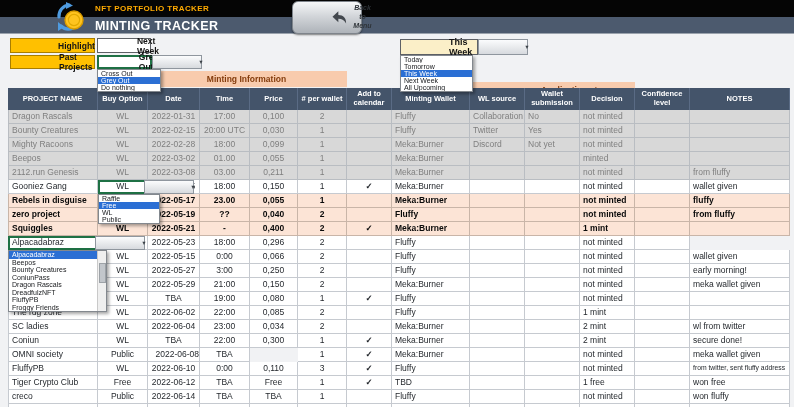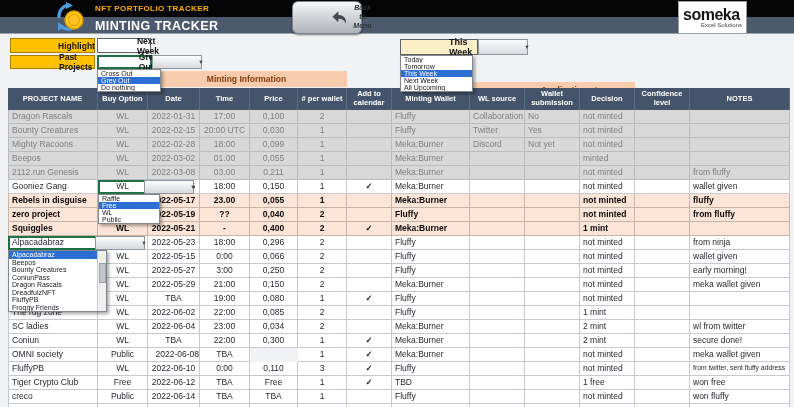--- a/index.html
+++ b/index.html
@@ -79,24 +79,20 @@
 
   <div class="abs btn-back">
     <span style="width:20px;height:20px;">
       <svg width="20" height="20" viewBox="0 0 24 24">
           <path d="M10 4 L3 10.5 L10 17 L10 12.8 C14.5 12.8 17.6 14.8 19.3 18.6 C19.6 12 16 8.6 10 8.4 Z" fill="#43484E"></path>
         </svg>
     </span>
     <span>Back to Menu</span>
   </div>
 
-  <div class="abs someka">
-    <div class="brand">someka</div>
-    <div class="tag">Excel Solutions</div>
-  </div>
 
   <div class="abs ylabel" style="left:10px;top:38px;width:85px;height:15px;">Highlight</div>
   <div class="abs wvalue" style="left:97px;top:38px;width:54px;height:15px;">Next Week</div>
 
   <div class="abs ylabel" style="left:10px;top:55px;width:85px;height:14px;">Past Projects</div>
   <div class="abs wvalue green-border" style="left:97px;top:55px;width:55px;height:14px;">Grey Out</div>
   <div class="abs combo-btn" style="left:152px;top:55px;width:13px;height:14px;">
       <span>▼</span>
     </div>
 
@@ -265,21 +261,20 @@
         <div class="cell c-center" style="left: 148px; width: 52px;">2022-05-23</div>
         <div class="cell c-center" style="left: 200px; width: 50px;">18:00</div>
         <div class="cell c-center" style="left: 250px; width: 48px;">0,296</div>
         <div class="cell c-center" style="left: 298px; width: 49px;">2</div>
         <div class="cell c-center" style="left: 347px; width: 45px; font-weight: 700;"></div>
         <div class="cell" style="left: 392px; width: 78px;">Fluffy</div>
         <div class="cell" style="left: 470px; width: 55px;"></div>
         <div class="cell" style="left: 525px; width: 55px;"></div>
         <div class="cell" style="left: 580px; width: 55px;">not minted</div>
         <div class="cell" style="left: 635px; width: 55px;"></div>
-        <div class="cell" style="left: 690px; width: 100px;">from ninja</div>
       </div>
       <div class="row normal" style="top: 250px;">
         <div class="cell first" style="left: 8px; width: 90px;"></div>
         <div class="cell c-center" style="left: 98px; width: 50px;">WL</div>
         <div class="cell c-center" style="left: 148px; width: 52px;">2022-05-15</div>
         <div class="cell c-center" style="left: 200px; width: 50px;">0:00</div>
         <div class="cell c-center" style="left: 250px; width: 48px;">0,066</div>
         <div class="cell c-center" style="left: 298px; width: 49px;">2</div>
         <div class="cell c-center" style="left: 347px; width: 45px; font-weight: 700;"></div>
         <div class="cell" style="left: 392px; width: 78px;">Fluffy</div>

